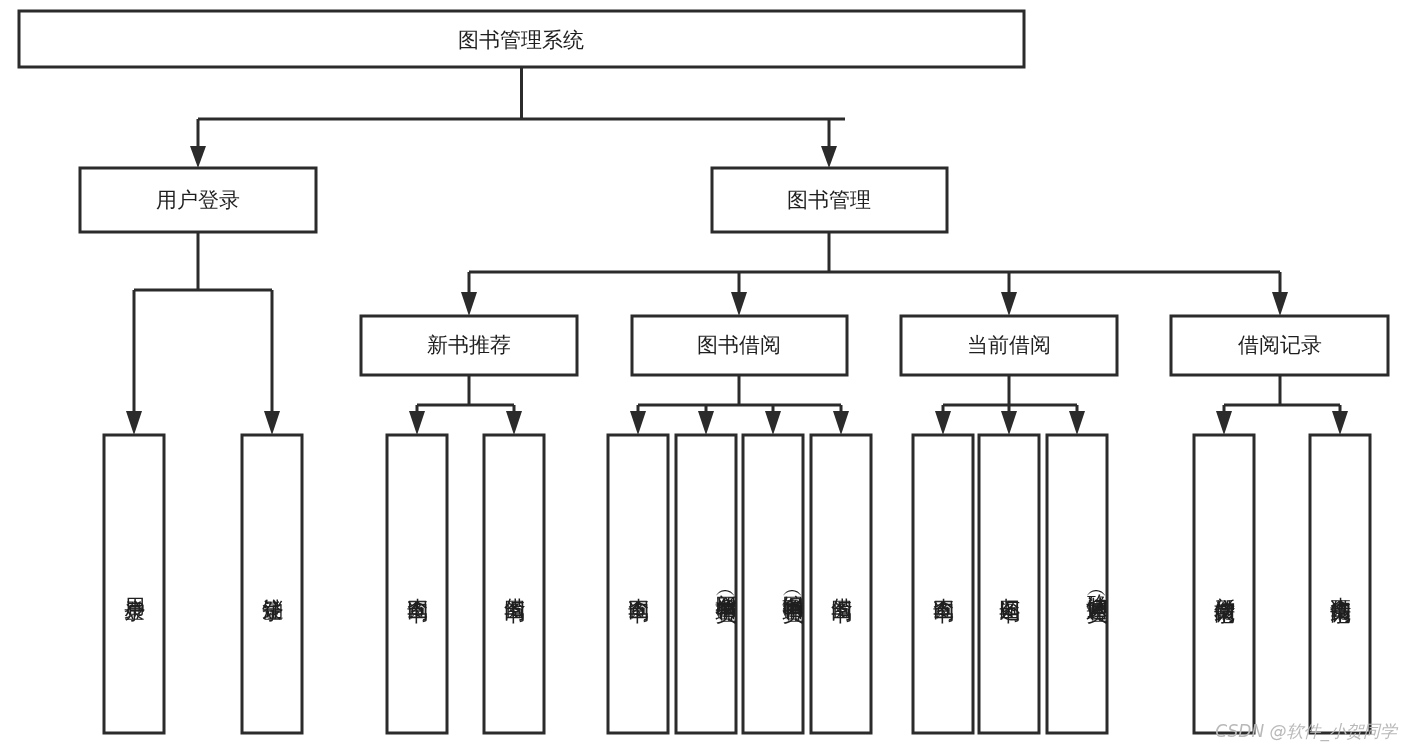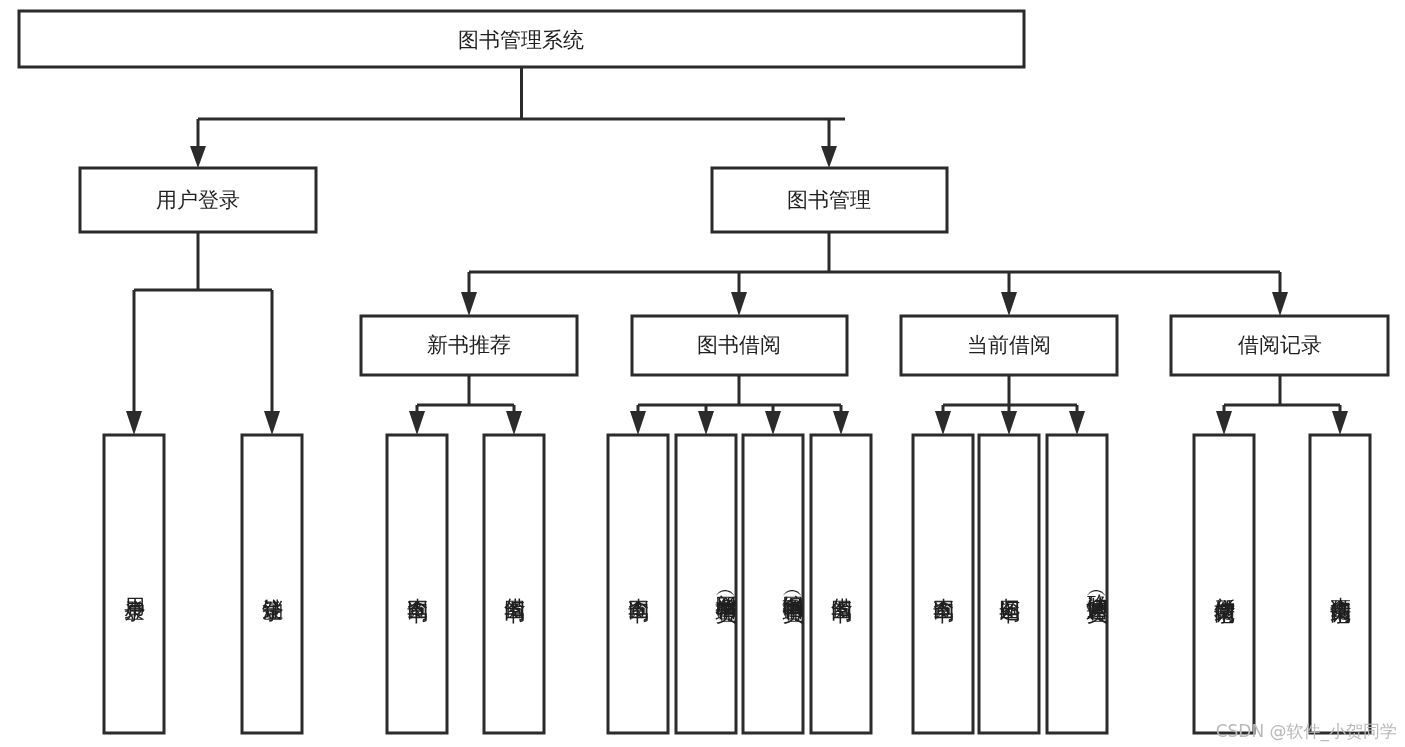--- a/index.html
+++ b/index.html
@@ -67,20 +67,21 @@
   }
   #watermark {
     position: absolute;
     right: 8px;
     bottom: 4px;
     font-family: "DejaVu Sans", "Liberation Sans", sans-serif;
     font-size: 17px;
     color: #b9b9b9;
     white-space: nowrap;
     user-select: none;
+    font-style: italic;
   }
 </style>
 </head>
 <body>
 
 <div id="diagram-root">
 
   <svg id="tree-svg" viewBox="0 0 1405 747" xmlns="http://www.w3.org/2000/svg">
 
     <g>

